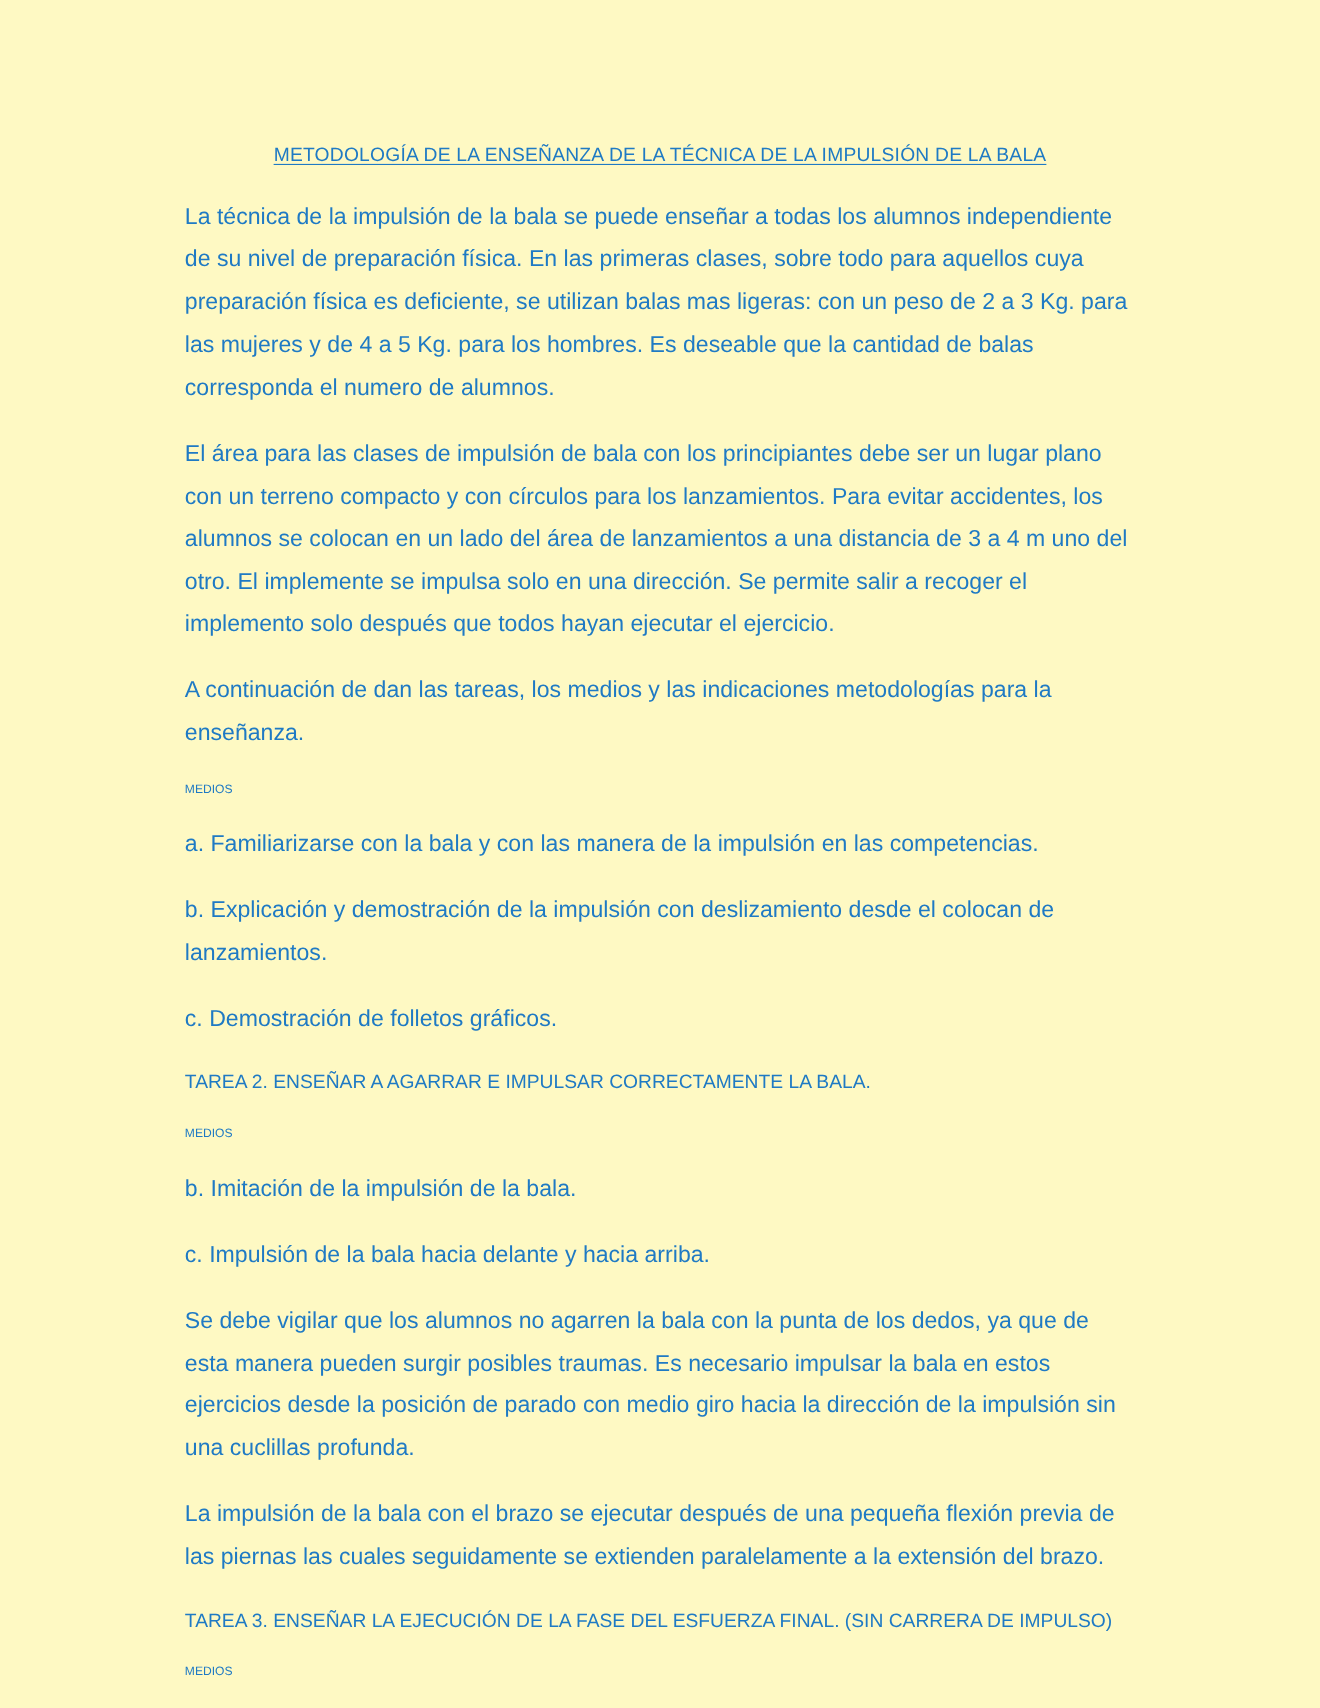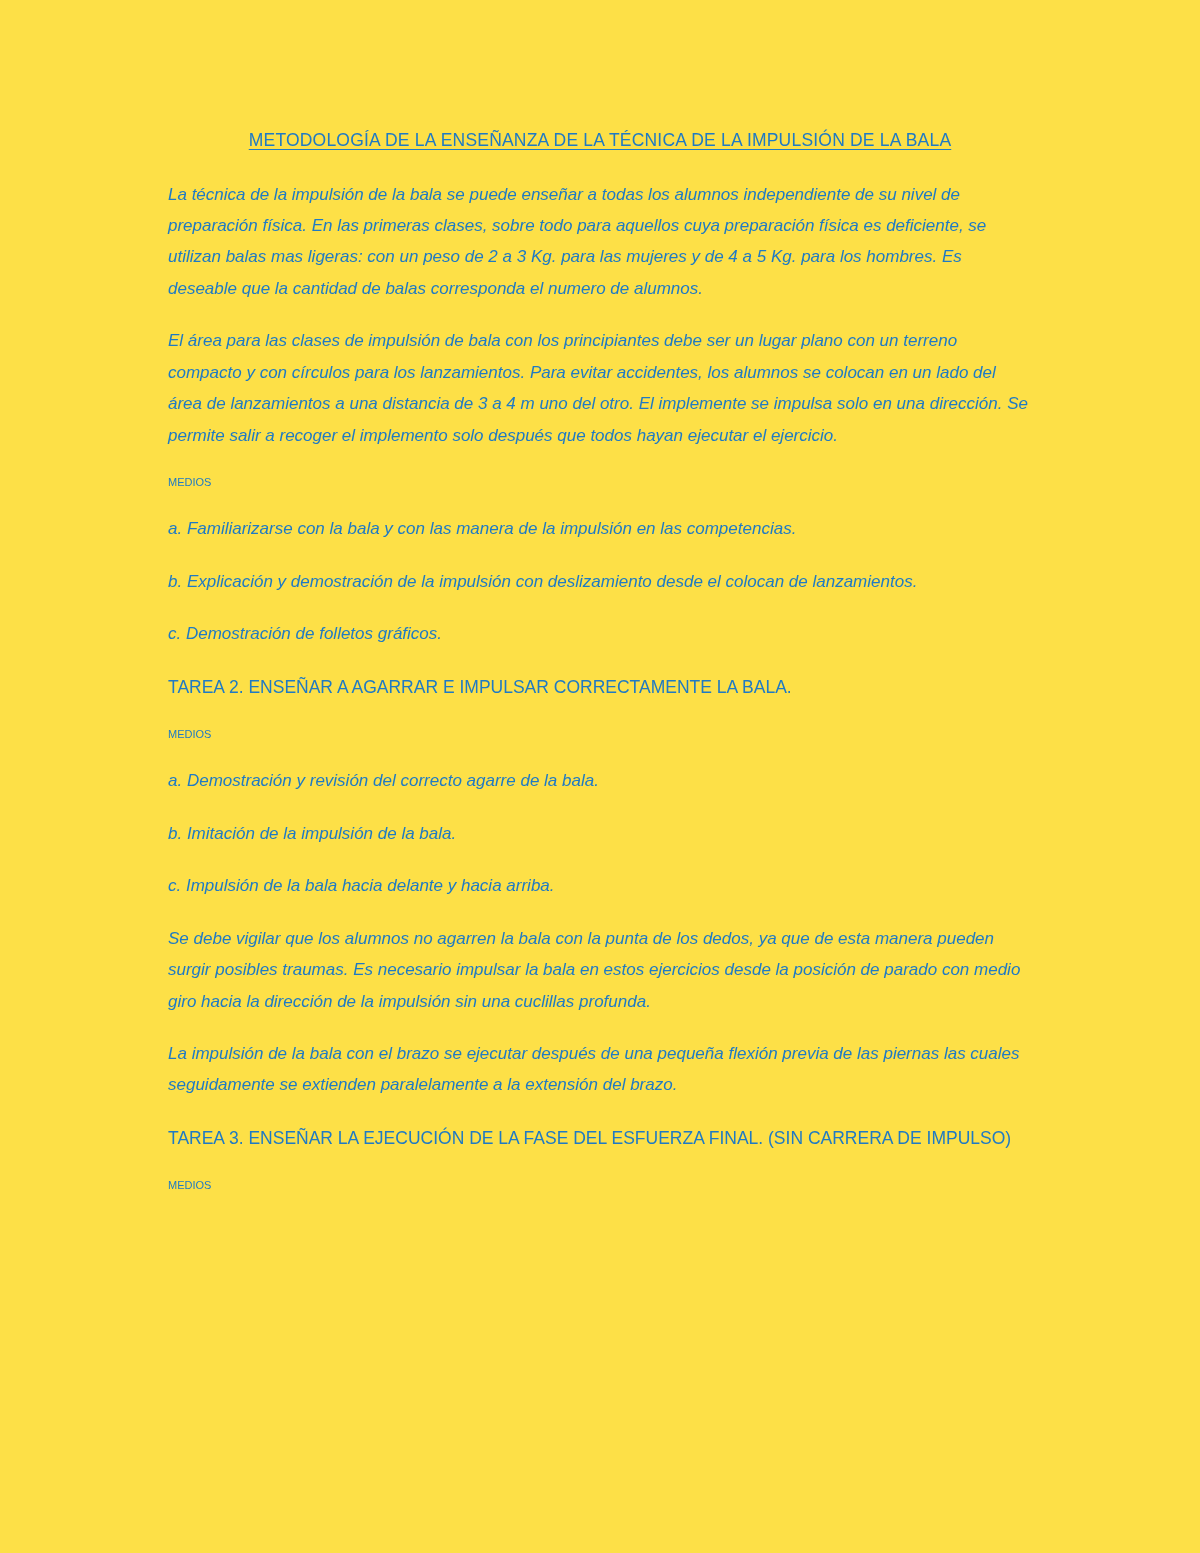--- a/index.html
+++ b/index.html
@@ -12,40 +12,39 @@
     height: 1553px;
     font-family: "Liberation Sans", sans-serif;
     color: #1f7ac4;
   }
   .page {
     position: relative;
     width: 1200px;
     height: 1553px;
     box-sizing: border-box;
     padding: 128px 168px 0 168px;
-    background: #fde047;
+    background: #fef9c3;
   }
   .doc-title {
     text-align: center;
     font-size: 17.5px;
     letter-spacing: 0.2px;
     color: #1f7ac4;
     text-decoration: underline;
     text-underline-offset: 3px;
     margin: 0 0 26px 0;
     font-weight: normal;
     line-height: 1.4;
   }
   p {
-    font-size: 17px;
+    font-size: 21px;
     line-height: 1.85;
     margin: 0 0 21px 0;
     color: #1f7ac4;
     text-align: left;
-    font-style: italic;
   }
   .heading {
     font-size: 17.5px;
     line-height: 1.85;
     margin: 0 0 21px 0;
     color: #1f7ac4;
   }
   .label {
     font-size: 11px;
     line-height: 1.85;
@@ -55,29 +54,29 @@
 </style>
 </head>
 <body>
 
 <div class="page">
 
   <h1 class="doc-title">METODOLOGÍA DE LA ENSEÑANZA DE LA TÉCNICA DE LA IMPULSIÓN DE LA BALA</h1>
 
   <p>La técnica de la impulsión de la bala se puede enseñar a todas los alumnos independiente de su nivel de preparación física. En las primeras clases, sobre todo para aquellos cuya preparación física es deficiente, se utilizan balas mas ligeras: con un peso de 2 a 3 Kg. para las mujeres y de 4 a 5 Kg. para los hombres. Es deseable que la cantidad de balas corresponda el numero de alumnos.</p>
   <p>El área para las clases de impulsión de bala con los principiantes debe ser un lugar plano con un terreno compacto y con círculos para los lanzamientos. Para evitar accidentes, los alumnos se colocan en un lado del área de lanzamientos a una distancia de 3 a 4 m uno del otro. El implemente se impulsa solo en una dirección. Se permite salir a recoger el implemento solo después que todos hayan ejecutar el ejercicio.</p>
+  <p>A continuación de dan las tareas, los medios y las indicaciones metodologías para la enseñanza.</p>
 
   <div class="label">MEDIOS</div>
   <p>a. Familiarizarse con la bala y con las manera de la impulsión en las competencias.</p>
   <p>b. Explicación y demostración de la impulsión con deslizamiento desde el colocan de lanzamientos.</p>
   <p>c. Demostración de folletos gráficos.</p>
 
   <div class="heading">TAREA 2. ENSEÑAR A AGARRAR E IMPULSAR CORRECTAMENTE LA BALA.</div>
   <div class="label">MEDIOS</div>
-  <p>a. Demostración y revisión del correcto agarre de la bala.</p>
   <p>b. Imitación de la impulsión de la bala.</p>
   <p>c. Impulsión de la bala hacia delante y hacia arriba.</p>
 
   <p>Se debe vigilar que los alumnos no agarren la bala con la punta de los dedos, ya que de esta manera pueden surgir posibles traumas. Es necesario impulsar la bala en estos ejercicios desde la posición de parado con medio giro hacia la dirección de la impulsión sin una cuclillas profunda.</p>
   <p>La impulsión de la bala con el brazo se ejecutar después de una pequeña flexión previa de las piernas las cuales seguidamente se extienden paralelamente a la extensión del brazo.</p>
 
   <div class="heading">TAREA 3. ENSEÑAR LA EJECUCIÓN DE LA FASE DEL ESFUERZA FINAL. (SIN CARRERA DE IMPULSO)</div>
   <div class="label">MEDIOS</div>
 
 </div>

